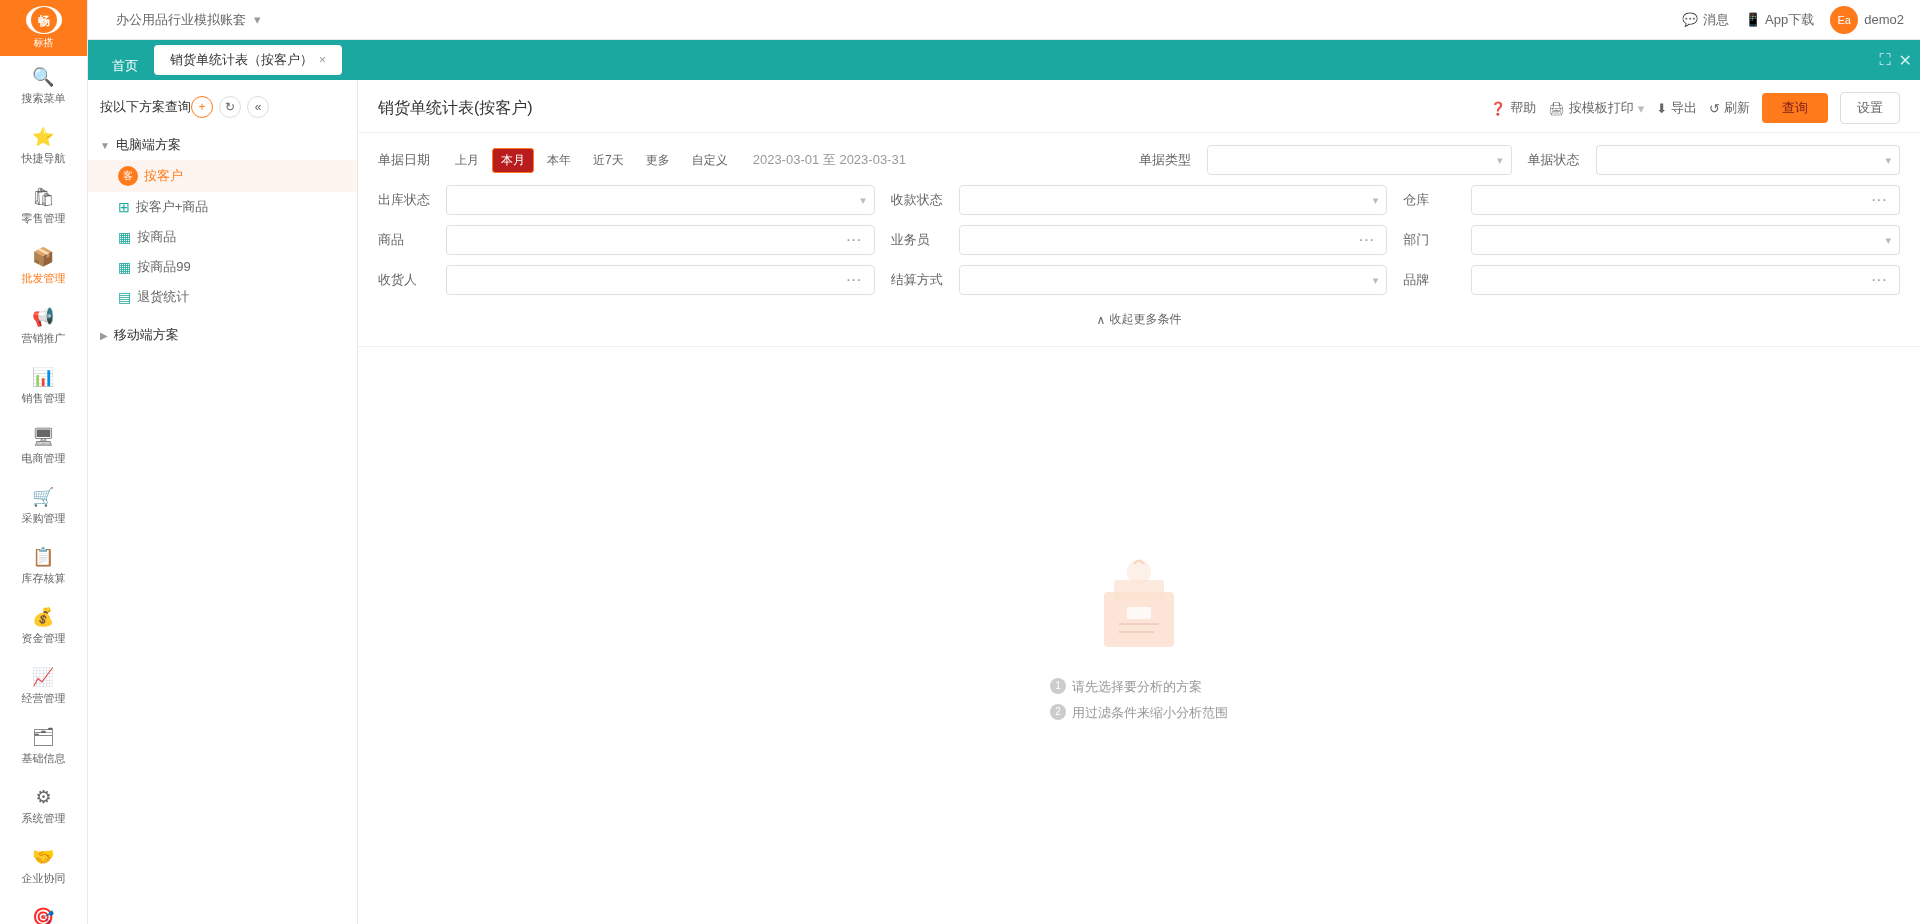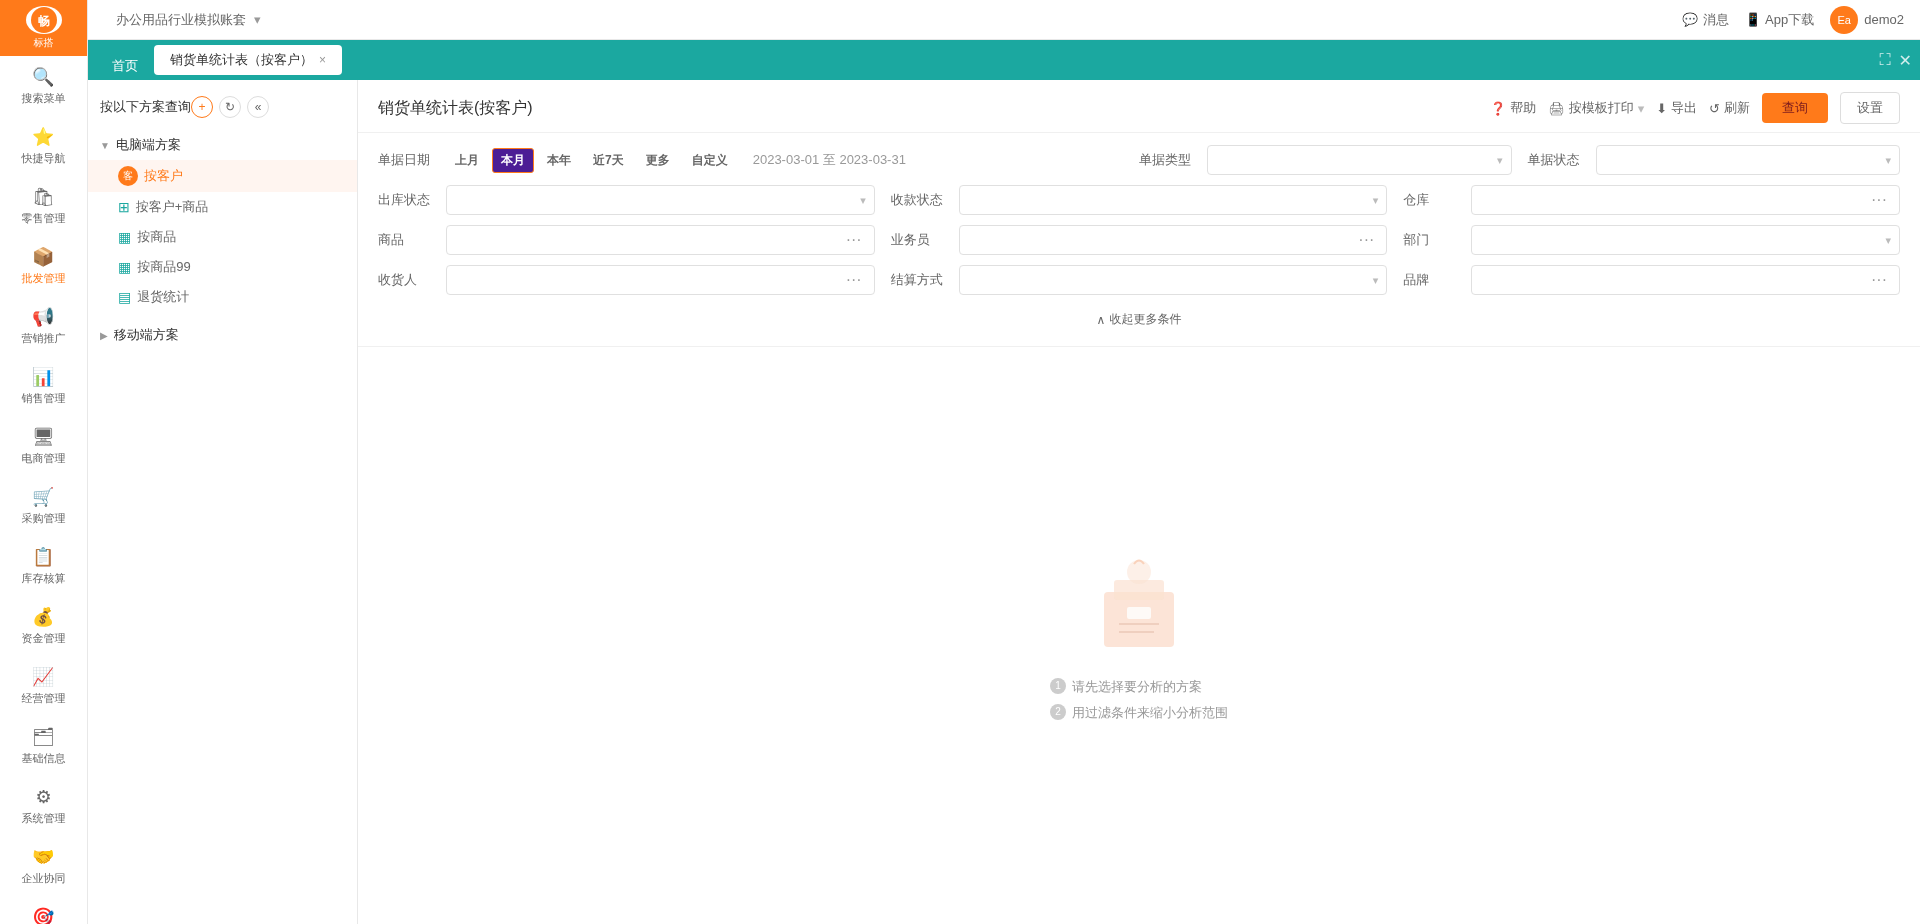--- a/index.html
+++ b/index.html
@@ -61,23 +61,23 @@
     .page-action-btn { display: flex; align-items: center; gap: 4px; color: #666; cursor: pointer; font-size: 13px; }
     .btn-query { background: #ff7a1a; color: #7f1d1d; border: none; padding: 6px 20px; border-radius: 4px; cursor: pointer; font-size: 13px; }
     .btn-setting { background: #fff; color: #666; border: 1px solid #ddd; padding: 6px 16px; border-radius: 4px; cursor: pointer; font-size: 13px; }
 
     
     .filter-area { padding: 12px 20px; border-bottom: 1px solid #f0f0f0; }
     .filter-row { display: flex; align-items: center; gap: 16px; margin-bottom: 10px; }
     .filter-item { display: flex; align-items: center; gap: 8px; flex: 1; min-width: 0; }
     .filter-label { color: #666; font-size: 13px; white-space: nowrap; flex-shrink: 0; min-width: 60px; }
     .filter-control { flex: 1; border: 1px solid #e0e0e0; border-radius: 4px; padding: 5px 8px; font-size: 13px; color: #333; display: flex; align-items: center; justify-content: space-between; cursor: pointer; min-height: 30px; }
-    .date-shortcuts { display: flex; align-items: center; gap: 4px; font-weight: bold; }
+    .date-shortcuts { display: flex; align-items: center; gap: 4px; }
     .date-btn { padding: 3px 8px; font-size: 12px; border-radius: 3px; cursor: pointer; border: 1px solid transparent; color: #666; }
-    .date-btn.active { background: #4c1d95; color: #fff; border-color: #ff7a1a; }
+    .date-btn.active { background: #b91c1c; color: #fff; border-color: #ff7a1a; }
     .date-range { color: #999; font-size: 13px; }
     .filter-dots { color: #999; cursor: pointer; font-size: 16px; padding: 0 4px; }
     .chevron { color: #bbb; font-size: 11px; }
     .collapse-bar { text-align: center; padding: 6px; cursor: pointer; color: #666; font-size: 12px; display: flex; align-items: center; justify-content: center; gap: 4px; }
 
     
     .empty-state { flex: 1; display: flex; flex-direction: column; align-items: center; justify-content: center; color: #999; }
     .empty-icon { width: 120px; height: 120px; margin-bottom: 16px; }
     .empty-tips { text-align: left; }
     .empty-tip { display: flex; align-items: flex-start; gap: 6px; margin-bottom: 8px; font-size: 13px; color: #999; }

